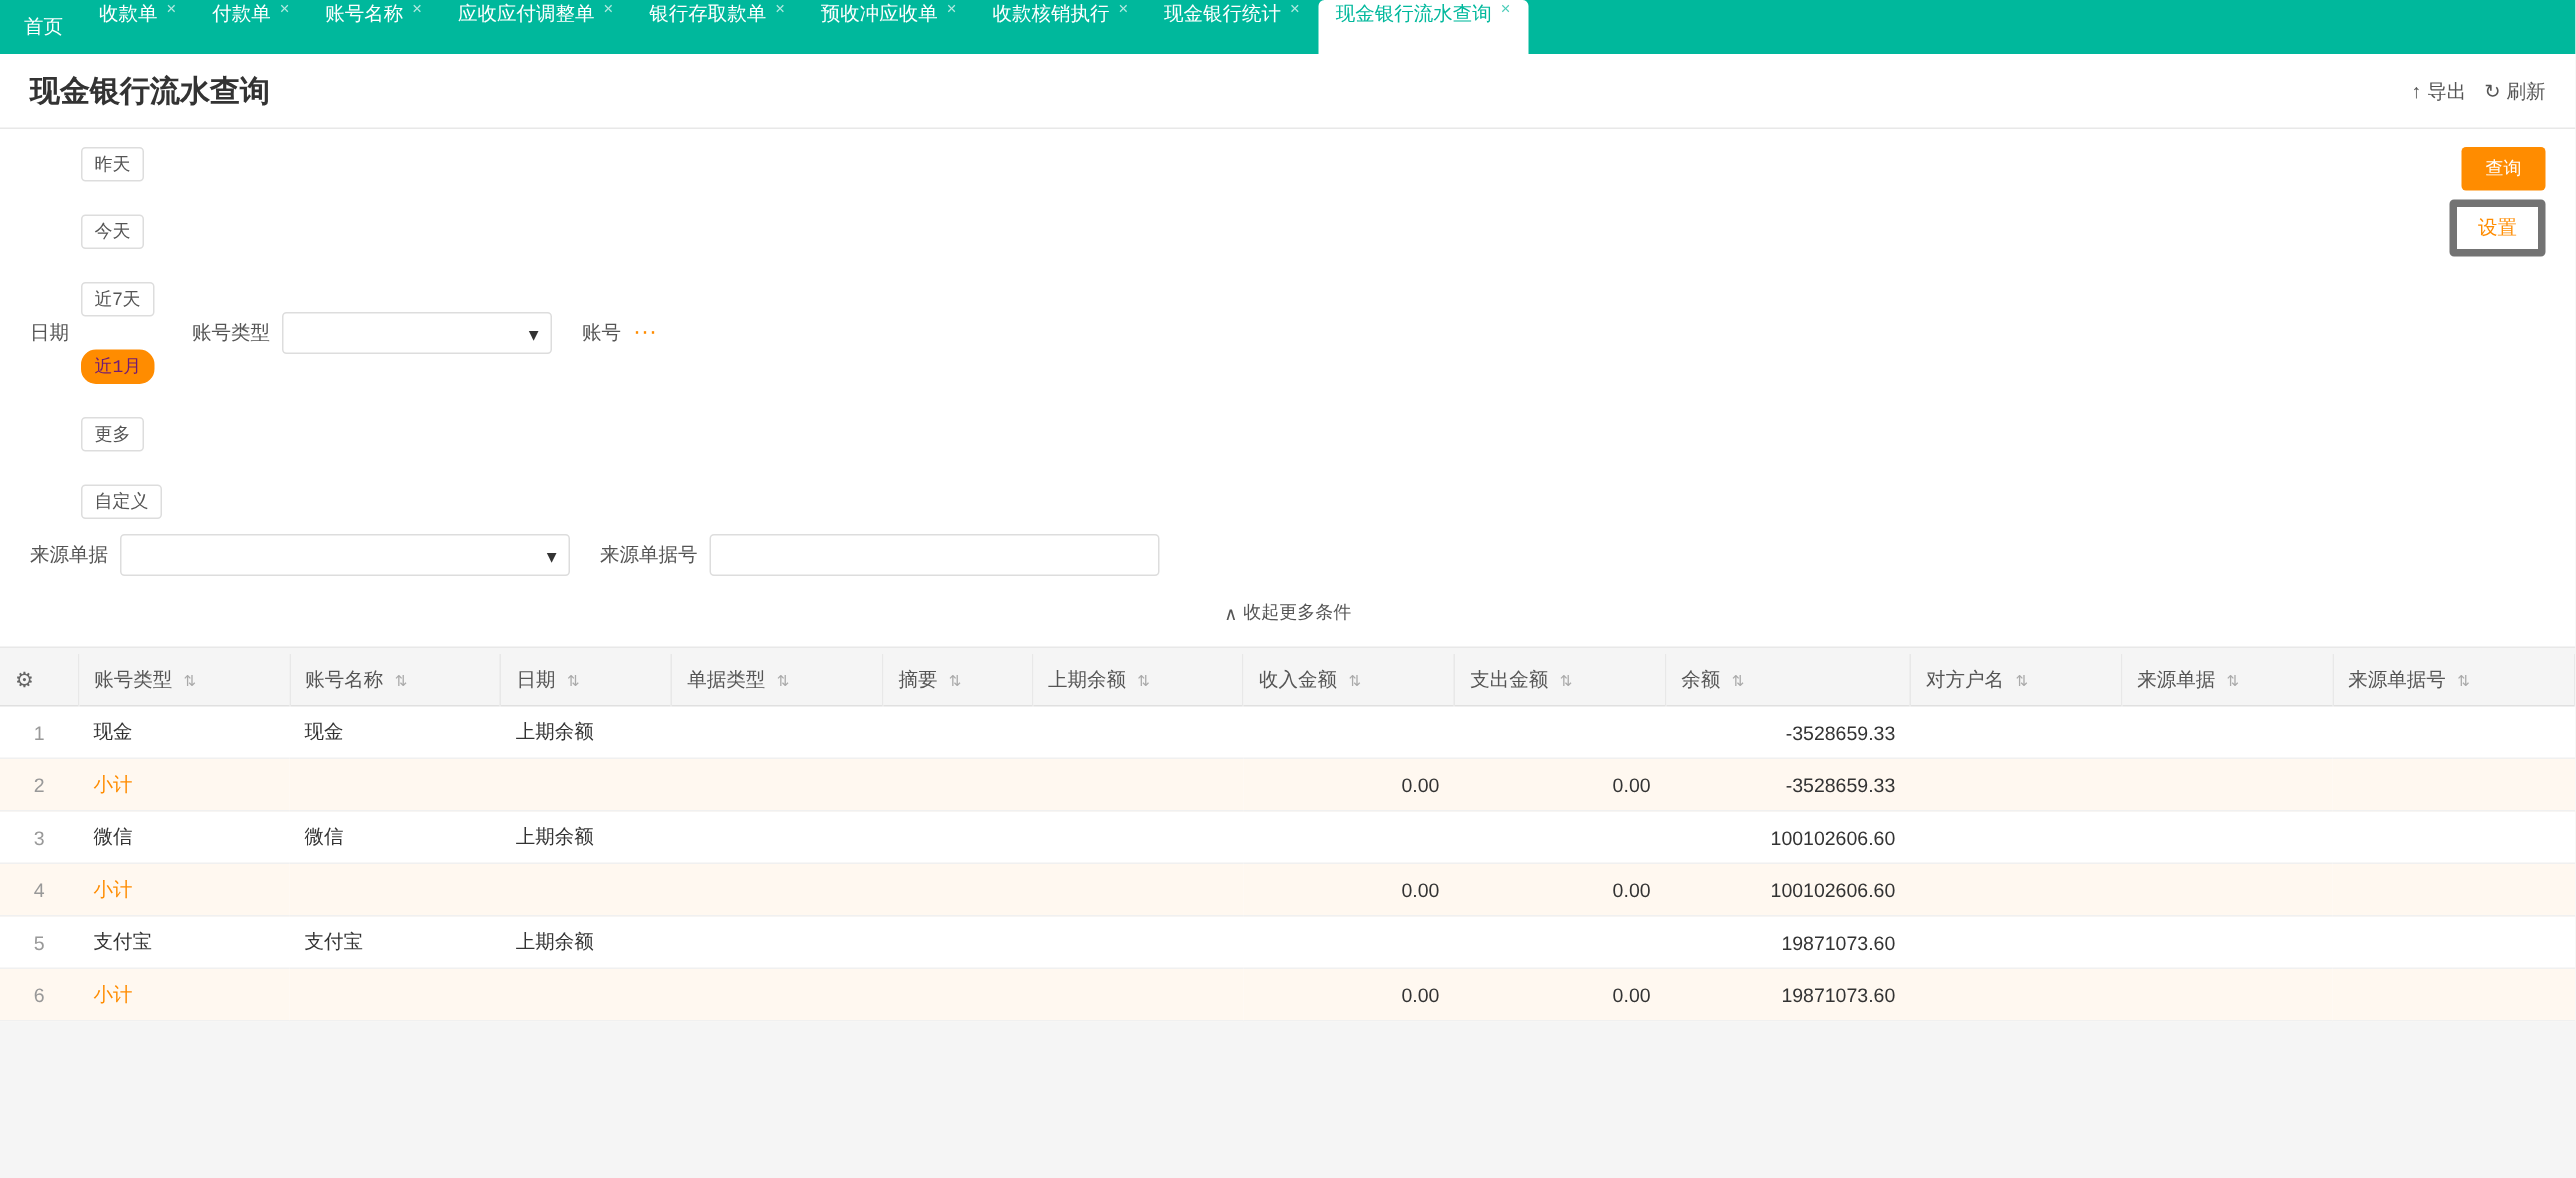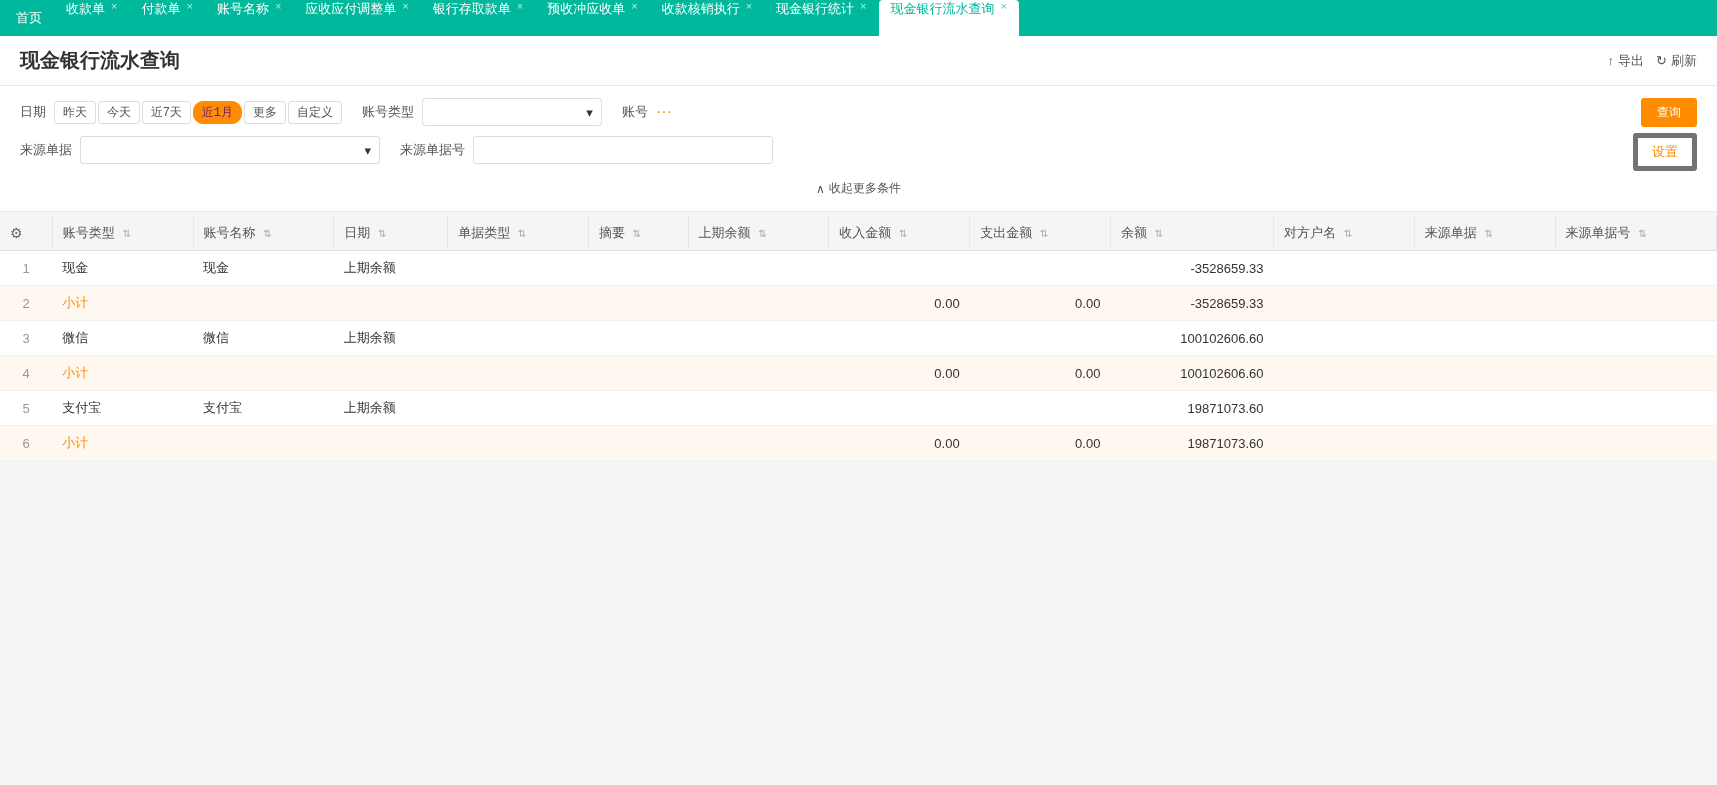--- a/index.html
+++ b/index.html
@@ -93,21 +93,22 @@
       gap: 8px;
     }
     .filter-label {
       color: #555;
       white-space: nowrap;
       font-size: 13px;
     }
     .date-options {
       display: flex;
       align-items: flex-start;
-      gap: 2px;
+      gap: 22px;
+      flex-direction: column;
     }
     .date-btn {
       padding: 2px 8px;
       border: 1px solid #ddd;
       border-radius: 3px;
       background: #fff;
       cursor: pointer;
       font-size: 12px;
       color: #555;
     }

